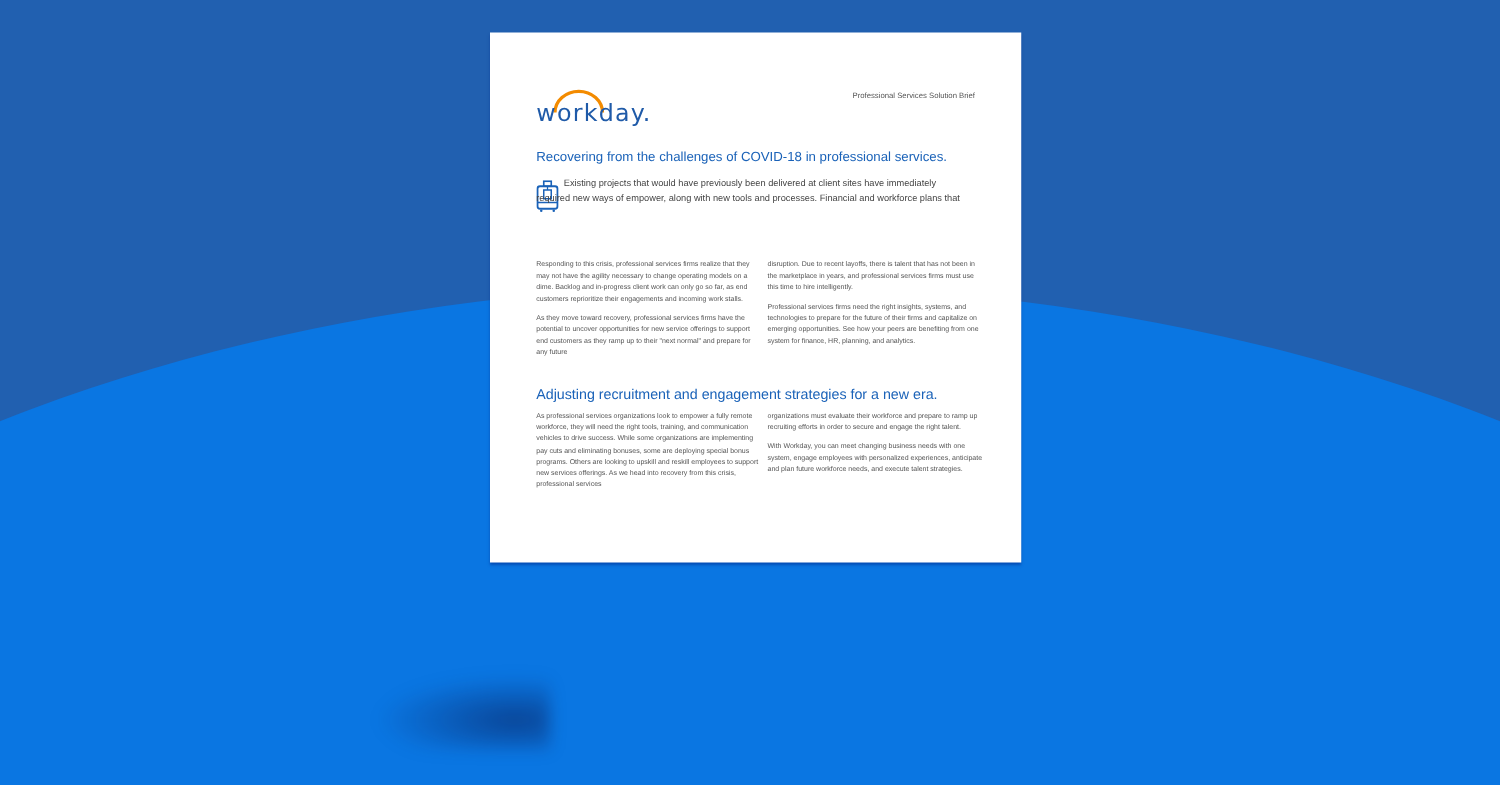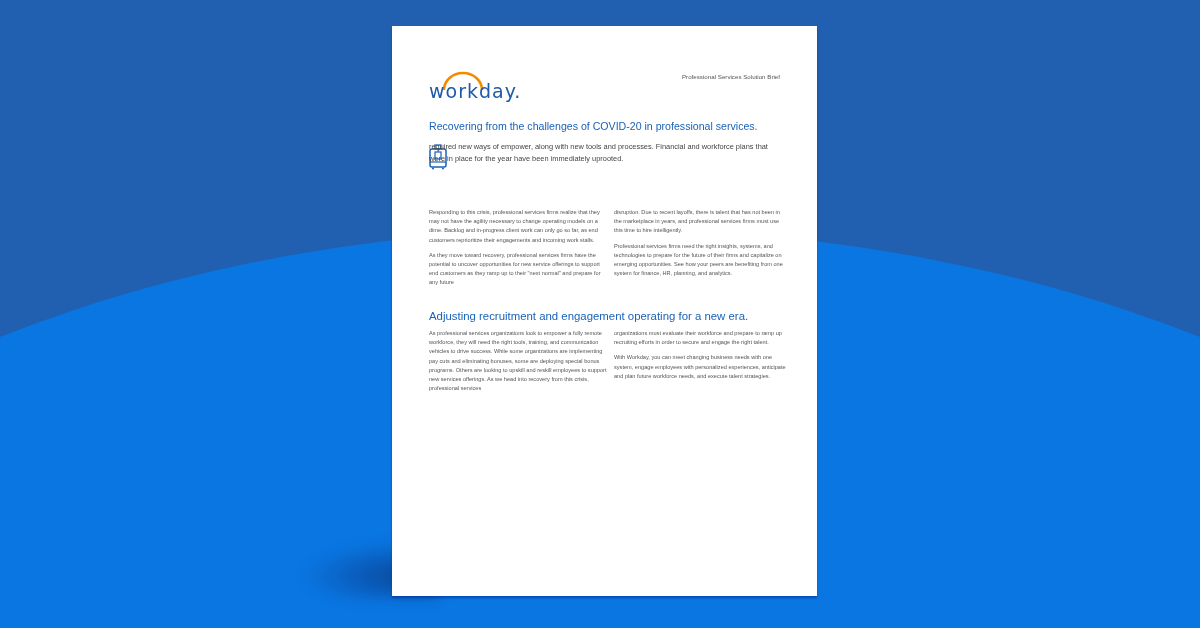--- a/index.html
+++ b/index.html
@@ -18,21 +18,21 @@
     .shadow {
       position: absolute;
       left: 300px; top: 540px;
       width: 140px; height: 60px;
       background: radial-gradient(ellipse at 80% 60%, rgba(10,30,90,0.55), rgba(10,30,90,0) 70%);
       filter: blur(6px);
     }
     .page {
       position: absolute;
       left: 392px; top: 26px;
-      width: 425px; height: 570px;
+      width: 425px; height: 424px;
       background: #ffffff;
       box-shadow: 0 2px 2px rgba(0,40,140,0.5);
     }
     .logo {
       position: absolute; left: 37px; top: 44px;
       width: 72px; height: 32px;
     }
     .logo-arc {
       position: absolute; left: 12px; top: 0px;
       width: 44px; height: 22px;
@@ -81,48 +81,48 @@
 
   <div class="logo">
     <svg class="logo-arc" viewBox="0 0 44 22">
       <path d="M3 20 A19 17 0 0 1 41 20" fill="none" stroke="#f38b00" stroke-width="2.6"></path>
     </svg>
     <span class="logo-text">workday.</span>
   </div>
 
   <div class="brief-label">Professional Services Solution Brief</div>
 
-  <div class="h1">Recovering from the challenges of COVID-20 in professional services.</div>
+  <div class="h1">Recovering from the challenges of COVID-18 in professional services.</div>
 
   <svg class="intro-icon" viewBox="0 0 18 26">
     <rect x="6" y="1" width="6" height="4" fill="none" stroke="#1a62b8" stroke-width="1.3"></rect>
     <rect x="1" y="5" width="16" height="18" rx="2" fill="none" stroke="#1a62b8" stroke-width="1.5"></rect>
     <rect x="6" y="8" width="6" height="7" fill="none" stroke="#1a62b8" stroke-width="1.2"></rect>
     <line x1="9" y1="5" x2="9" y2="8" stroke="#1a62b8" stroke-width="1"></line>
     <line x1="1" y1="18" x2="17" y2="18" stroke="#1a62b8" stroke-width="1.2"></line>
     <circle cx="4" cy="24.5" r="1" fill="#1a62b8"></circle>
     <circle cx="14" cy="24.5" r="1" fill="#1a62b8"></circle>
   </svg>
 
   <div class="intro">
+    <span class="intro-line ind">Existing projects that would have previously been delivered at client sites have immediately</span>
     <span class="intro-line">required new ways of empower, along with new tools and processes. Financial and workforce plans that</span>
-    <span class="intro-line">were in place for the year have been immediately uprooted.</span>
   </div>
 
   <div class="col" style="left:37px; top:182px;">
     <p>Responding to this crisis, professional services firms realize that they may not have the agility necessary to change operating models on a dime. Backlog and in-progress client work can only go so far, as end customers reprioritize their engagements and incoming work stalls.</p>
     <p>As they move toward recovery, professional services firms have the potential to uncover opportunities for new service offerings to support end customers as they ramp up to their "next normal" and prepare for any future</p>
   </div>
 
   <div class="col" style="left:222px; top:182px; width:172px;">
     <p>disruption. Due to recent layoffs, there is talent that has not been in the marketplace in years, and professional services firms must use this time to hire intelligently.</p>
     <p>Professional services firms need the right insights, systems, and technologies to prepare for the future of their firms and capitalize on emerging opportunities. See how your peers are benefiting from one system for finance, HR, planning, and analytics.</p>
   </div>
 
-  <div class="h2">Adjusting recruitment and engagement operating for a new era.</div>
+  <div class="h2">Adjusting recruitment and engagement strategies for a new era.</div>
 
   <div class="col" style="left:37px; top:303px;">
     <p>As professional services organizations look to empower a fully remote workforce, they will need the right tools, training, and communication vehicles to drive success. While some organizations are implementing pay cuts and eliminating bonuses, some are deploying special bonus programs. Others are looking to upskill and reskill employees to support new services offerings. As we head into recovery from this crisis, professional services</p>
   </div>
 
   <div class="col" style="left:222px; top:303px; width:172px;">
     <p>organizations must evaluate their workforce and prepare to ramp up recruiting efforts in order to secure and engage the right talent.</p>
     <p>With Workday, you can meet changing business needs with one system, engage employees with personalized experiences, anticipate and plan future workforce needs, and execute talent strategies.</p>
   </div>
 

